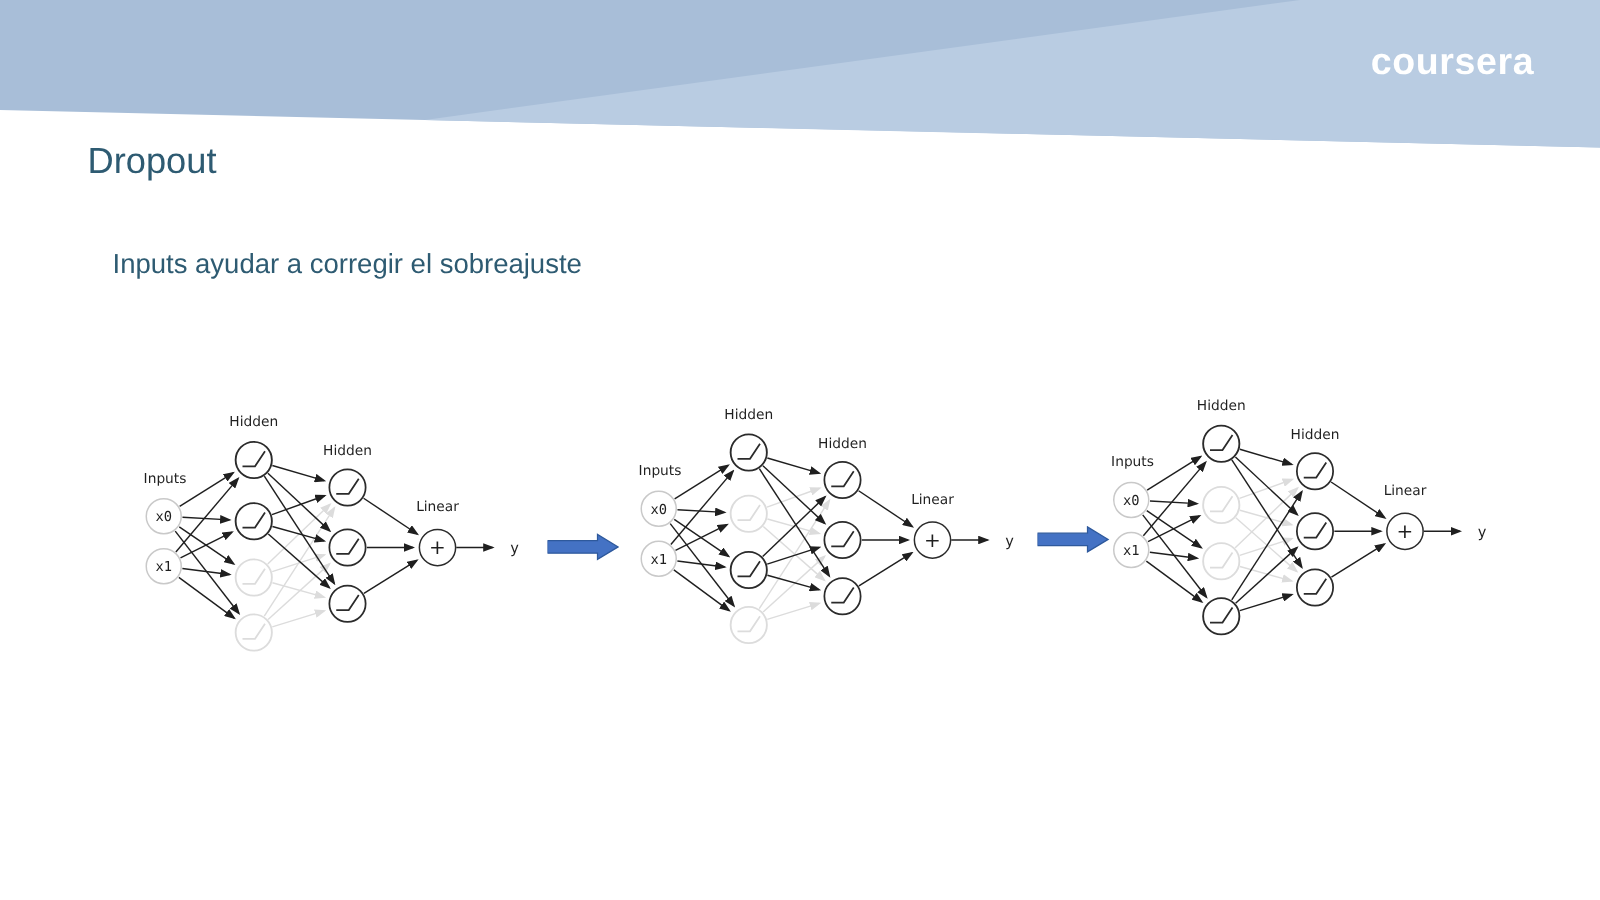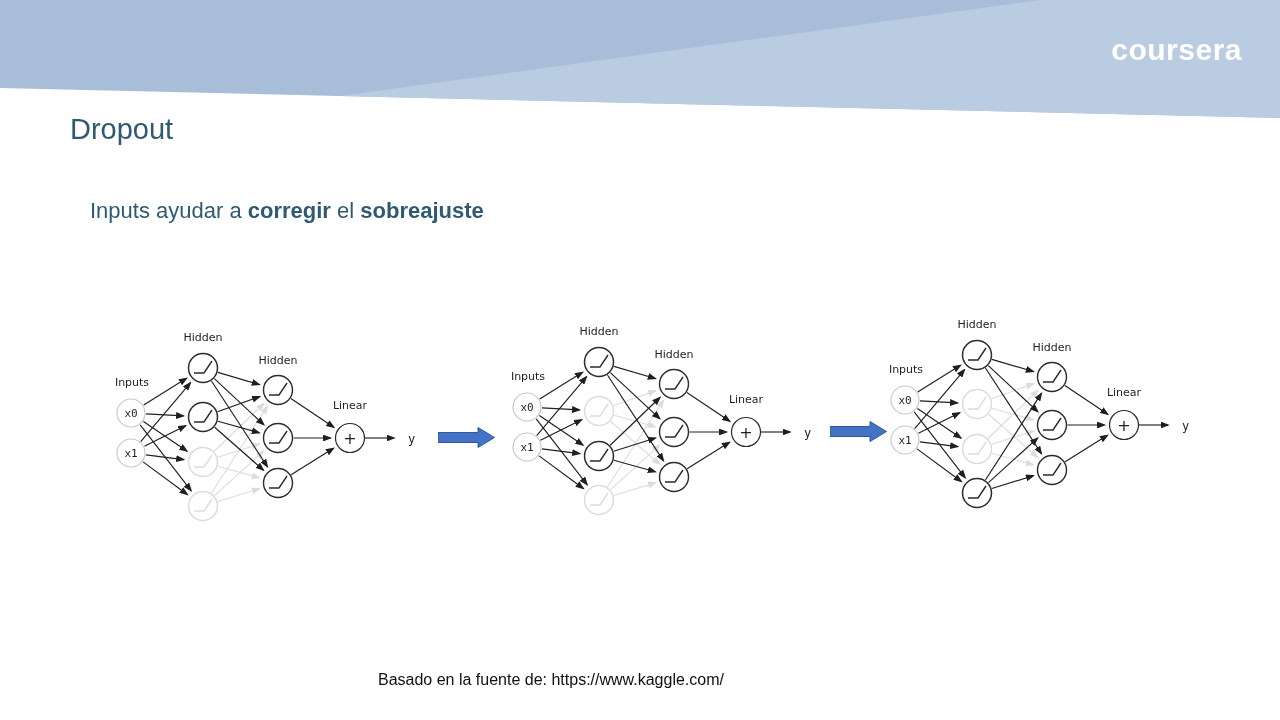--- a/index.html
+++ b/index.html
@@ -1,25 +1,25 @@
 <!DOCTYPE html>
 <html><head>
 <meta charset="utf-8">
 <style>
   html,body{margin:0;padding:0;}
   body{width:1280px;height:720px;overflow:hidden;background:#ffffff;
        font-family:"Liberation Sans",sans-serif;position:relative;}
   .slide{position:absolute;left:0;top:0;width:1280px;height:720px;background:#ffffff;}
   .band-svg{position:absolute;left:0;top:0;display:block;}
-  .logo{position:absolute;top:33px;left:1082px;width:160px;text-align:right;
+  .logo{position:absolute;top:33px;left:1082px;width:160px;text-align:center;
         color:#ffffff;font-size:30px;font-weight:800;letter-spacing:0.5px;
         font-family:"Liberation Sans",sans-serif;}
   .title{position:absolute;top:113px;left:70px;font-size:29px;font-weight:400;color:#2e5b72;}
   .subtitle{position:absolute;top:198px;left:90px;font-size:22px;color:#2e5b72;}
-  .subtitle .b{font-weight:700;}
+  .subtitle .b{font-weight:400;}
   .footer{position:absolute;top:671px;left:378px;font-size:16px;color:#101010;}
   .net{position:absolute;}
   .net text{font-family:"DejaVu Sans",sans-serif;fill:#1f1f1f;}
   .net text.mono{font-family:"DejaVu Sans Mono",monospace;}
   .step-arrow{position:absolute;}
 </style>
 </head>
 <body>
 
 <div class="slide">
@@ -216,15 +216,14 @@
       <circle cx="178" cy="161" r="14.5" fill="#fff" stroke="#2b2b2b" stroke-width="1.4"></circle>
       <polyline points="169,166 179,166 187,154" fill="none" stroke="#2b2b2b" stroke-width="1.4"></polyline>
       <circle cx="250" cy="116" r="14.5" fill="#fff" stroke="#2b2b2b" stroke-width="1.2"></circle>
       <text x="250" y="121.5" font-size="16" text-anchor="middle">+</text>
       <text x="32" y="64" font-size="11" text-anchor="middle">Inputs</text>
       <text x="103" y="19" font-size="11" text-anchor="middle">Hidden</text>
       <text x="178" y="42" font-size="11" text-anchor="middle">Hidden</text>
       <text x="250" y="87" font-size="11" text-anchor="middle">Linear</text>
     </svg>
 
-  <div class="footer">Basado en la fuente de: https://www.kaggle.com/</div>
 
 </div>
 
 </body></html>

